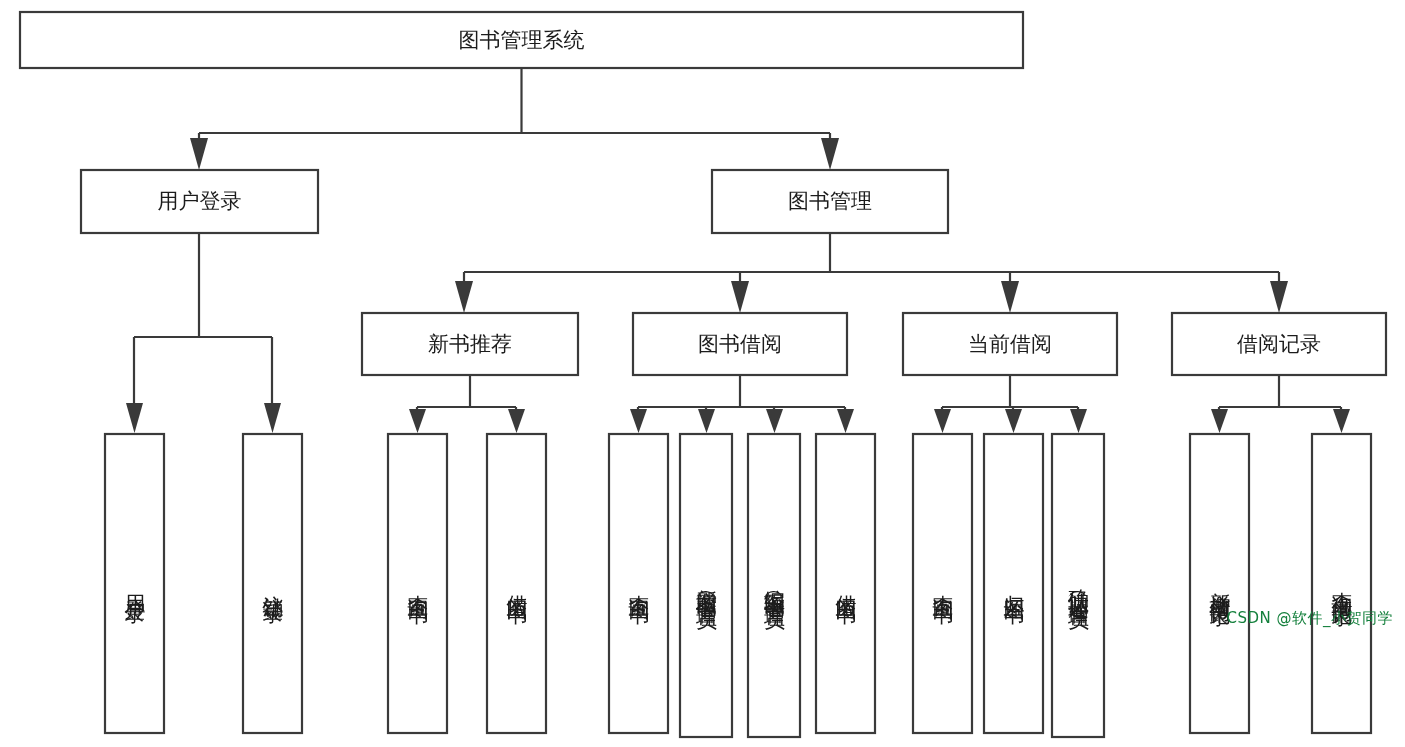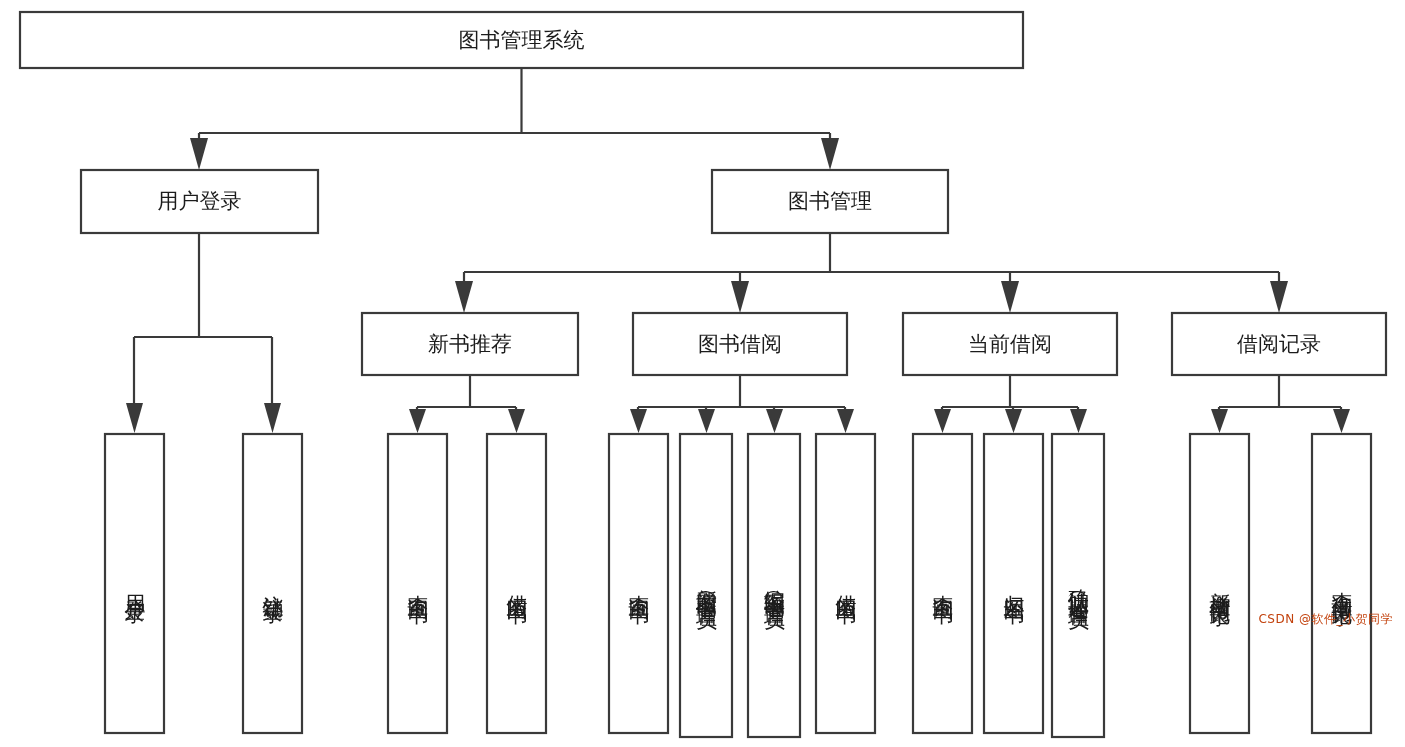--- a/index.html
+++ b/index.html
@@ -63,22 +63,22 @@
     white-space: nowrap;
     text-align: center;
     pointer-events: none;
     transform: translateX(-50%);
   }
   .watermark {
     position: absolute;
     right: 12px;
     bottom: 6px;
     font-family: "DejaVu Sans", "Liberation Sans", sans-serif;
-    font-size: 12px;
-    color: #c2410c;
+    font-size: 15px;
+    color: #15803d;
     letter-spacing: 0.5px;
     white-space: nowrap;
   }
 </style>
 </head>
 <body>
 
 <div id="diagram-root">
 
   <svg id="flow" viewBox="0 0 1405 747">

